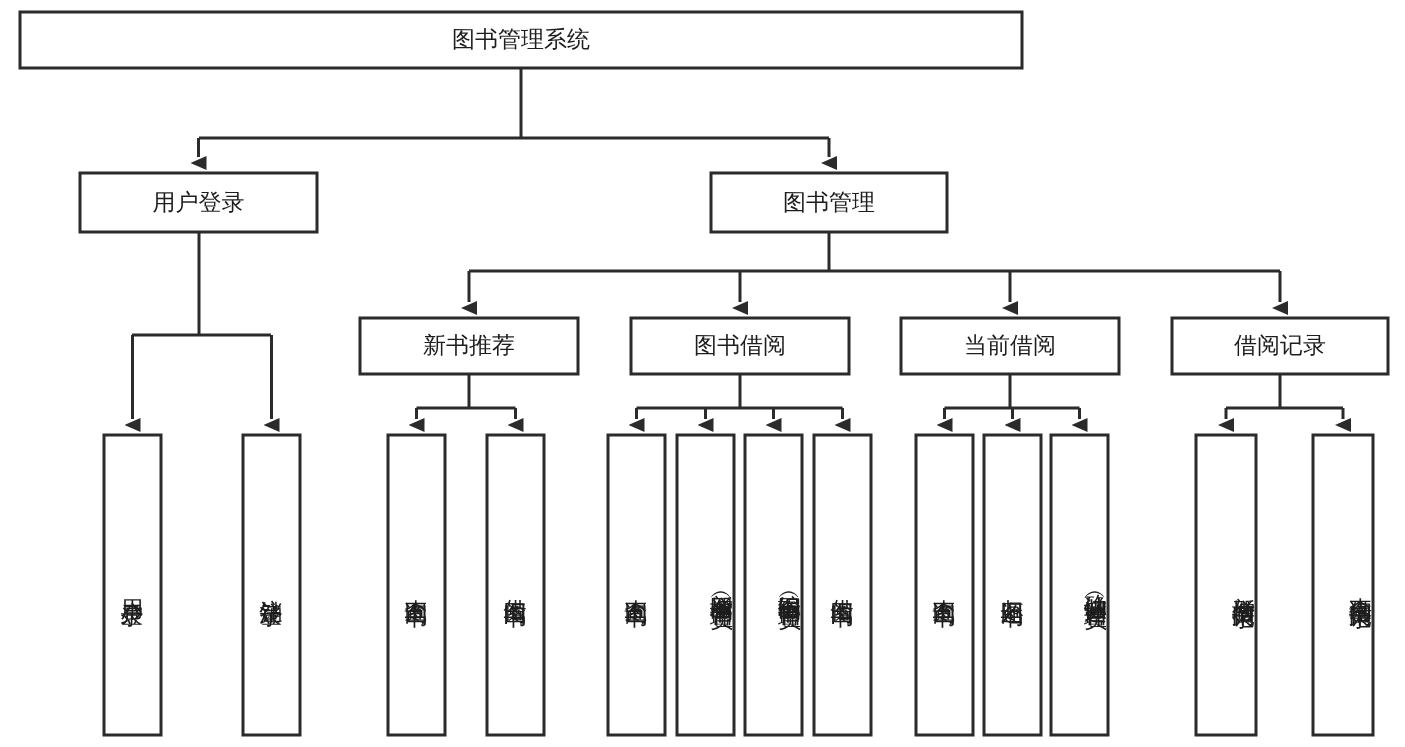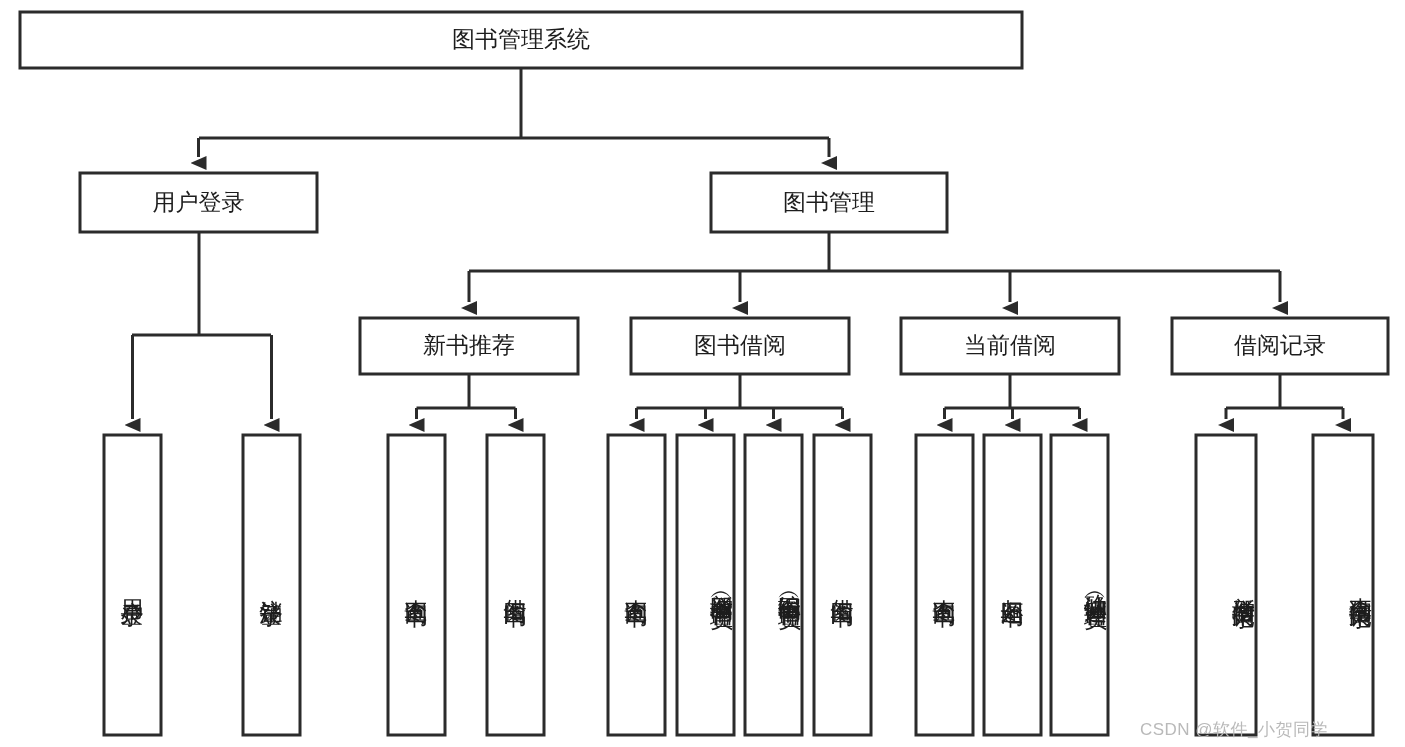--- a/index.html
+++ b/index.html
@@ -128,15 +128,14 @@
       <div class="leaf-label" style="left: 677px; top: 443px; width: 57px; height: 284px;">新增图书（管理员）</div>
       <div class="leaf-label" style="left: 745px; top: 443px; width: 57px; height: 284px;">编辑图书（管理员）</div>
       <div class="leaf-label centered" style="left: 814px; top: 443px; width: 57px; height: 284px;">借阅图书</div>
       <div class="leaf-label centered" style="left: 916px; top: 443px; width: 57px; height: 284px;">查询图书</div>
       <div class="leaf-label centered" style="left: 984px; top: 443px; width: 57px; height: 284px;">归还图书</div>
       <div class="leaf-label" style="left: 1051px; top: 443px; width: 57px; height: 284px;">确认归还（管理员）</div>
       <div class="leaf-label" style="left: 1196px; top: 443px; width: 60px; height: 284px;">新增借阅记录</div>
       <div class="leaf-label" style="left: 1313px; top: 443px; width: 60px; height: 284px;">查询借阅记录</div>
     </div>
 
-  <div class="watermark">CSDN @软件_小贺同学</div>
 
 </div>
 
 </body></html>

